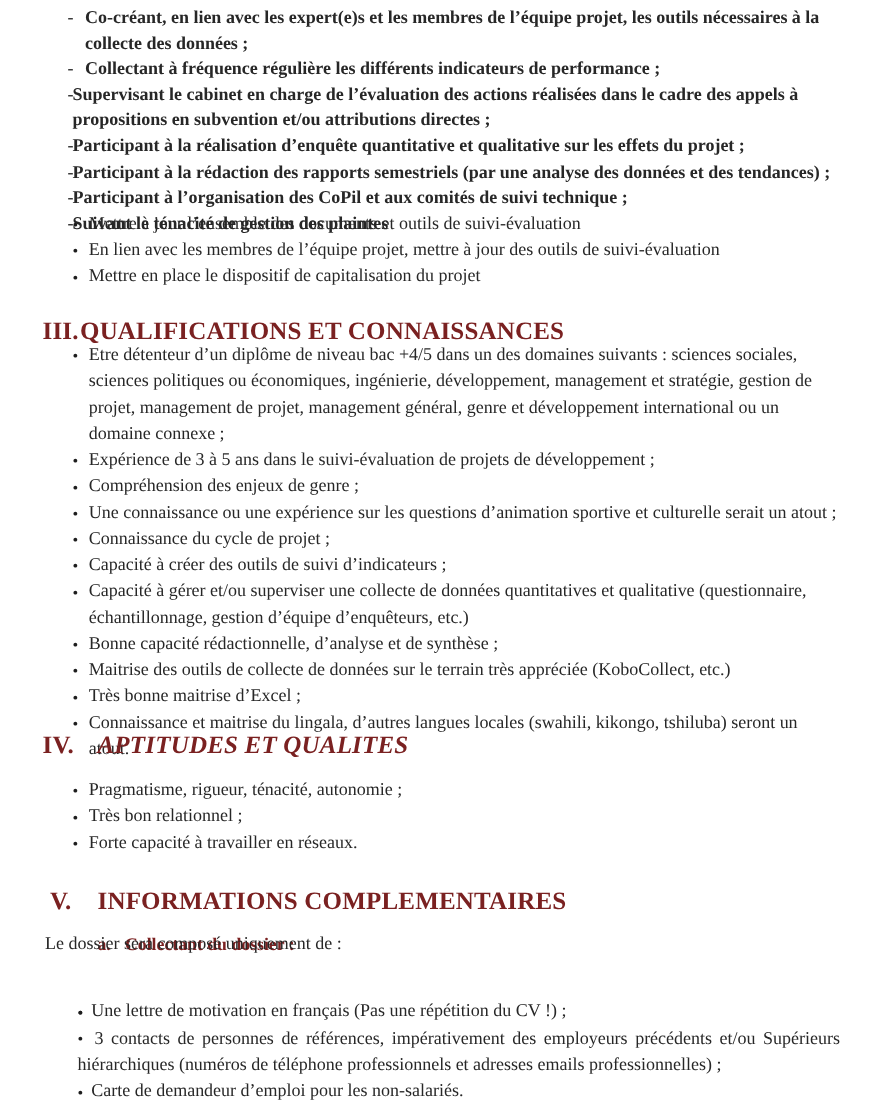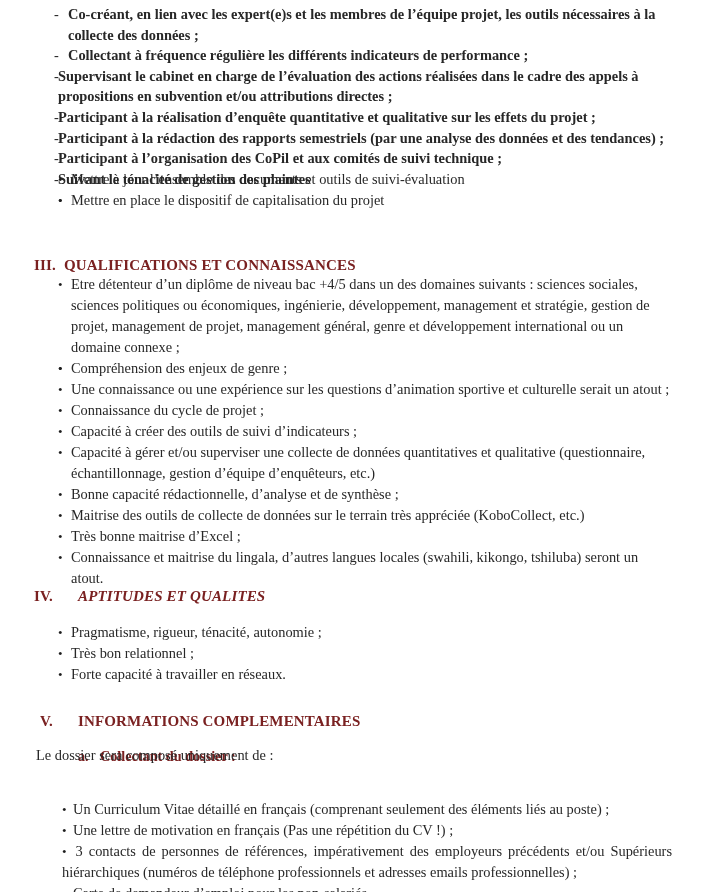--- a/index.html
+++ b/index.html
@@ -76,21 +76,21 @@
   .b-main { margin-left: 58px; padding-left: 13px; }
 
   
   .b-dossier { margin-left: 62px; padding-left: 11px; }
 
   
   .sec-head {
     position: relative;
     color: #7a2121;
     font-weight: bold;
-    font-size: 15px;
+    font-size: 20px;
     line-height: 20px;
     letter-spacing: 0.15px;
   }
   .sec-head .num {
     position: absolute;
     left: 0;
     top: 0;
     width: 36px;
     text-align: left;
   }
@@ -152,34 +152,34 @@
         <div class="dash-item dash-tight">
           <span class="marker">-</span>
           <span class="txt">Suivant le ténacité de gestion des plaintes</span>
         </div>
       </div>
   </div>
 
   <div class="block bullet-list" style="position:absolute; left:0; top:169px; width:672px;">
     <div id="followup-host">
         <div class="bullet-item b-main"><span class="dot">•</span><span>Mettre à jour l’ensemble des documents et outils de suivi-évaluation</span></div>
-        <div class="bullet-item b-main"><span class="dot">•</span></div>
+        <div class="bullet-item b-main"><span class="dot">•</span><span>En lien avec les membres de l’équipe projet, mettre à jour des outils de suivi-évaluation</span></div>
         <div class="bullet-item b-main"><span class="dot">•</span><span>Mettre en place le dispositif de capitalisation du projet</span></div>
       </div>
   </div>
 
   <div class="sec-head" style="position:absolute; left:34px; top:255px; width:640px;">
     <span class="num">III.</span>
     <span class="title" style="margin-left:30px;">QUALIFICATIONS ET CONNAISSANCES</span>
   </div>
 
   <div class="block bullet-list" style="position:absolute; left:0; top:274px; width:672px;">
     <div id="qual-host">
         <div class="bullet-item b-main"><span class="dot">•</span><span>Etre détenteur d’un diplôme de niveau bac +4/5 dans un des domaines suivants : sciences sociales, sciences politiques ou économiques, ingénierie, développement, management et stratégie, gestion de projet, management de projet, management général, genre et développement international ou un domaine connexe ;</span></div>
-        <div class="bullet-item b-main"><span class="dot">•</span></div>
+        <div class="bullet-item b-main"><span class="dot">•</span><span>Expérience de 3 à 5 ans dans le suivi-évaluation de projets de développement ;</span></div>
         <div class="bullet-item b-main"><span class="dot">•</span><span>Compréhension des enjeux de genre ;</span></div>
         <div class="bullet-item b-main"><span class="dot">•</span><span>Une connaissance ou une expérience sur les questions d’animation sportive et culturelle serait un atout ;</span></div>
         <div class="bullet-item b-main"><span class="dot">•</span><span>Connaissance du cycle de projet ;</span></div>
         <div class="bullet-item b-main"><span class="dot">•</span><span>Capacité à créer des outils de suivi d’indicateurs ;</span></div>
         <div class="bullet-item b-main"><span class="dot">•</span><span>Capacité à gérer et/ou superviser une collecte de données quantitatives et qualitative (questionnaire, échantillonnage, gestion d’équipe d’enquêteurs, etc.)</span></div>
         <div class="bullet-item b-main"><span class="dot">•</span><span>Bonne capacité rédactionnelle, d’analyse et de synthèse ;</span></div>
         <div class="bullet-item b-main"><span class="dot">•</span><span>Maitrise des outils de collecte de données sur le terrain très appréciée (KoboCollect, etc.)</span></div>
         <div class="bullet-item b-main"><span class="dot">•</span><span>Très bonne maitrise d’Excel ;</span></div>
         <div class="bullet-item b-main"><span class="dot">•</span><span>Connaissance et maitrise du lingala, d’autres langues locales (swahili, kikongo, tshiluba) seront un atout.</span></div>
       </div>
@@ -205,20 +205,20 @@
 
   <div class="sub-head" style="position:absolute; left:78px; top:746px; width:560px;">
     <span class="num">a.</span>
     <span class="title" style="margin-left:22px; display:block;">Collectant du dossier :</span>
   </div>
 
   <div class="plain-para" style="position:absolute; left:36px; top:745px; width:600px;">Le dossier sera composé uniquement de :</div>
 
   <div class="block bullet-list" style="position:absolute; left:0; top:799px; width:672px;">
     <div id="dossier-host">
-        <div class="bullet-item b-dossier"><span class="dot">•</span><span>Un Curriculum Vitae détaillé en français (comprenant seulement des éléments liés au poste) ;</span></div>
+        <div class="bullet-item b-dossier"><span class="dot">•</span></div>
         <div class="bullet-item b-dossier"><span class="dot">•</span><span>Une lettre de motivation en français (Pas une répétition du CV !) ;</span></div>
         <div class="bullet-item b-dossier justify" style="padding-left: 0px; text-indent: 0px;"><span class="dot" style="position: static; margin-right: 9px;">•</span><span>3 contacts de personnes de références, impérativement des employeurs précédents et/ou Supérieurs hiérarchiques (numéros de téléphone professionnels et adresses emails professionnelles) ;</span></div>
         <div class="bullet-item b-dossier"><span class="dot">•</span><span>Carte de demandeur d’emploi pour les non-salariés.</span></div>
       </div>
   </div>
 
 </div>
 
 </body></html>

